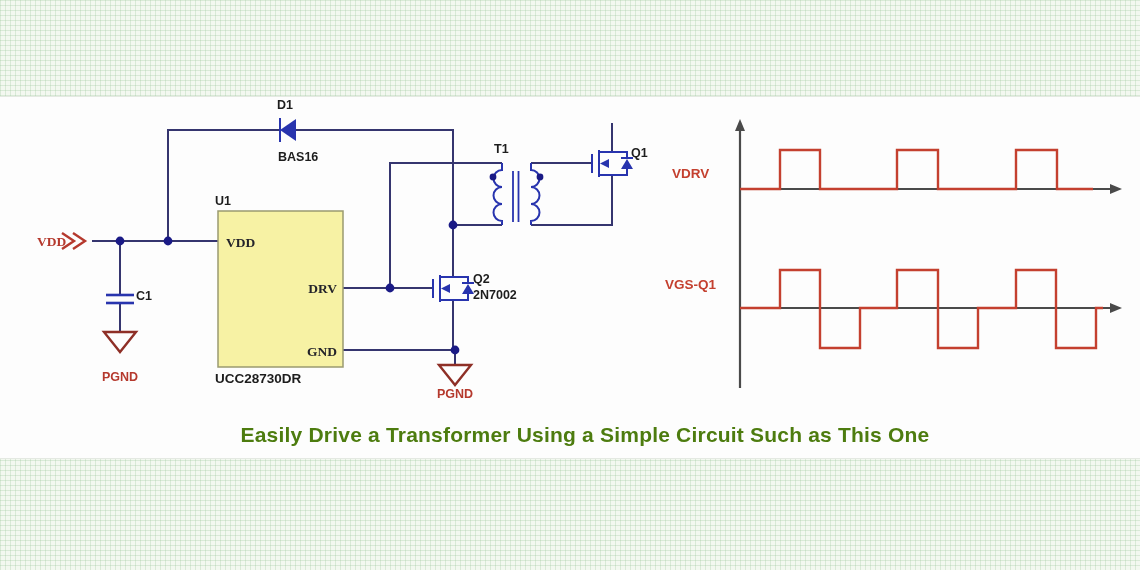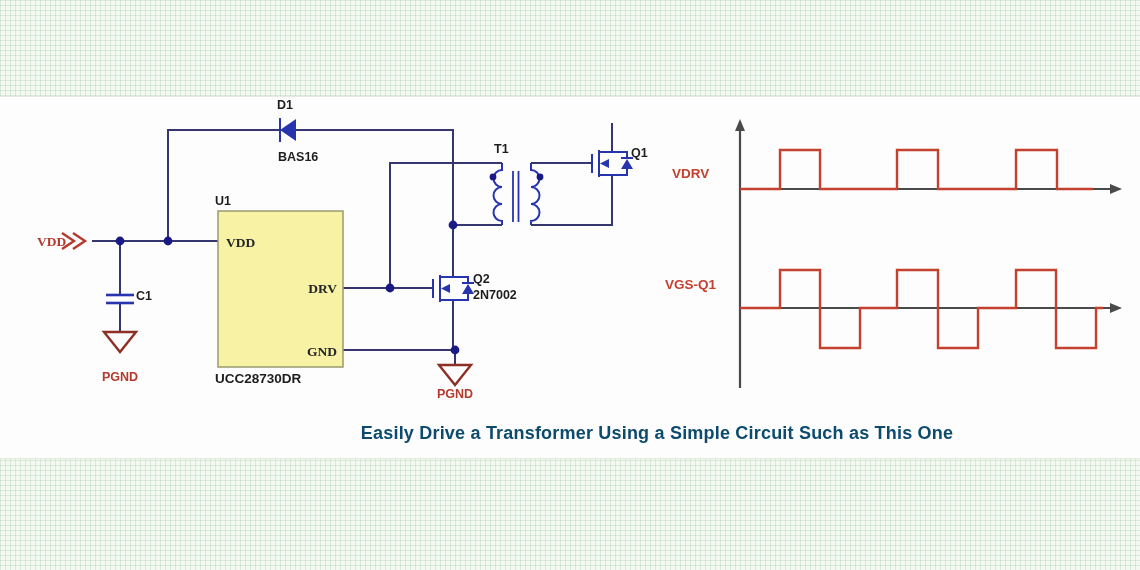--- a/index.html
+++ b/index.html
@@ -40,23 +40,23 @@
   .icbox{fill:var(--ic-fill);stroke:var(--ic-border);stroke-width:1.5;}
   .axis{stroke:var(--axis-gray);stroke-width:2.2;fill:none;}
   .axis-arrow{fill:var(--axis-gray);stroke:none;}
   .wave{stroke:var(--waveform-red);stroke-width:2.4;fill:none;stroke-linejoin:miter;}
   text.ref{font-family:"Liberation Sans",sans-serif;font-weight:bold;font-size:12.5px;fill:var(--text-dark);}
   text.pin{font-family:"Liberation Serif",serif;font-weight:bold;font-size:13.5px;fill:#24242a;}
   text.rlabel{font-family:"Liberation Sans",sans-serif;font-weight:bold;font-size:12.5px;fill:var(--label-red);}
   text.portlabel{font-family:"Liberation Serif",serif;font-weight:bold;font-size:13.5px;fill:var(--label-red);}
   text.wavelabel{font-family:"Liberation Sans",sans-serif;font-weight:bold;font-size:13.5px;fill:var(--waveform-red);}
   .caption{
-    position:absolute;top:423px;left:657px;transform:translateX(-50%);
+    position:absolute;top:423px;left:585px;transform:translateX(-50%);
     white-space:nowrap;font-family:"Liberation Sans",sans-serif;
-    font-weight:bold;font-size:18px;color:#0c4a6e;letter-spacing:0.2px;
+    font-weight:bold;font-size:21px;color:#4d7c0f;letter-spacing:0.2px;
   }
 </style>
 </head>
 <body>
 
 <div class="stage">
 
   <div class="band band-top"></div>
   <div class="band band-bottom"></div>
 

